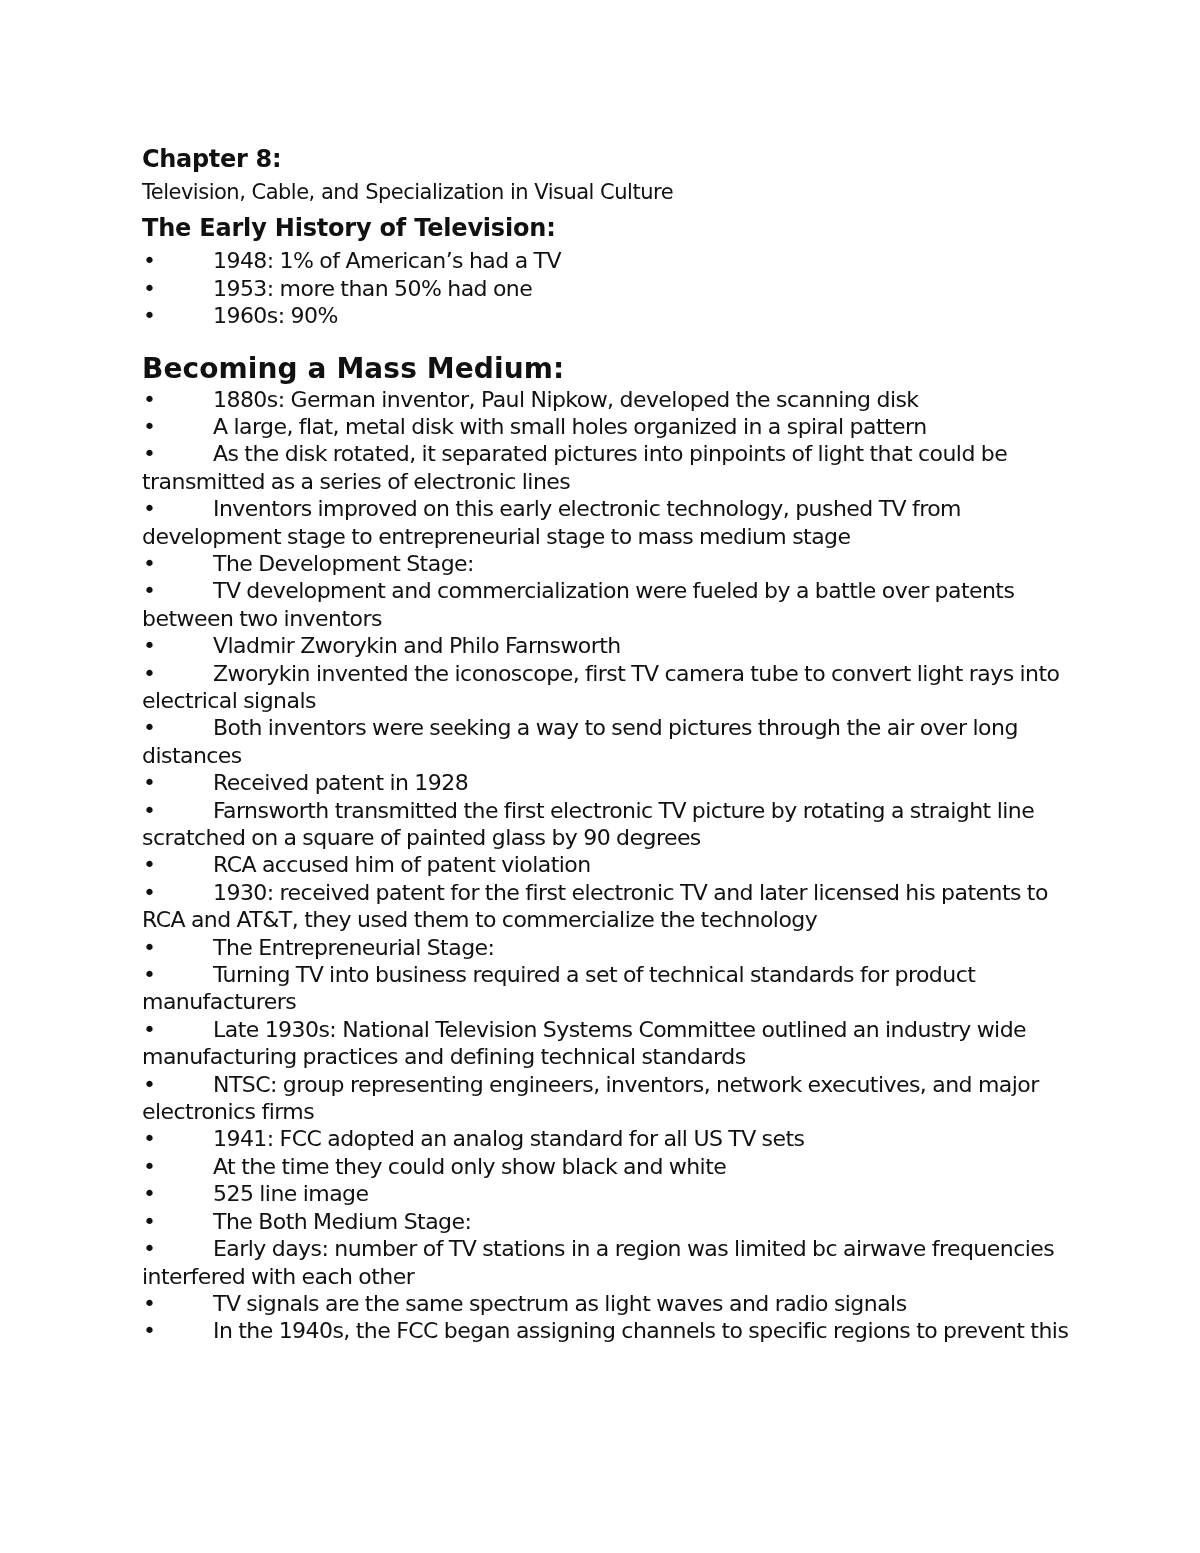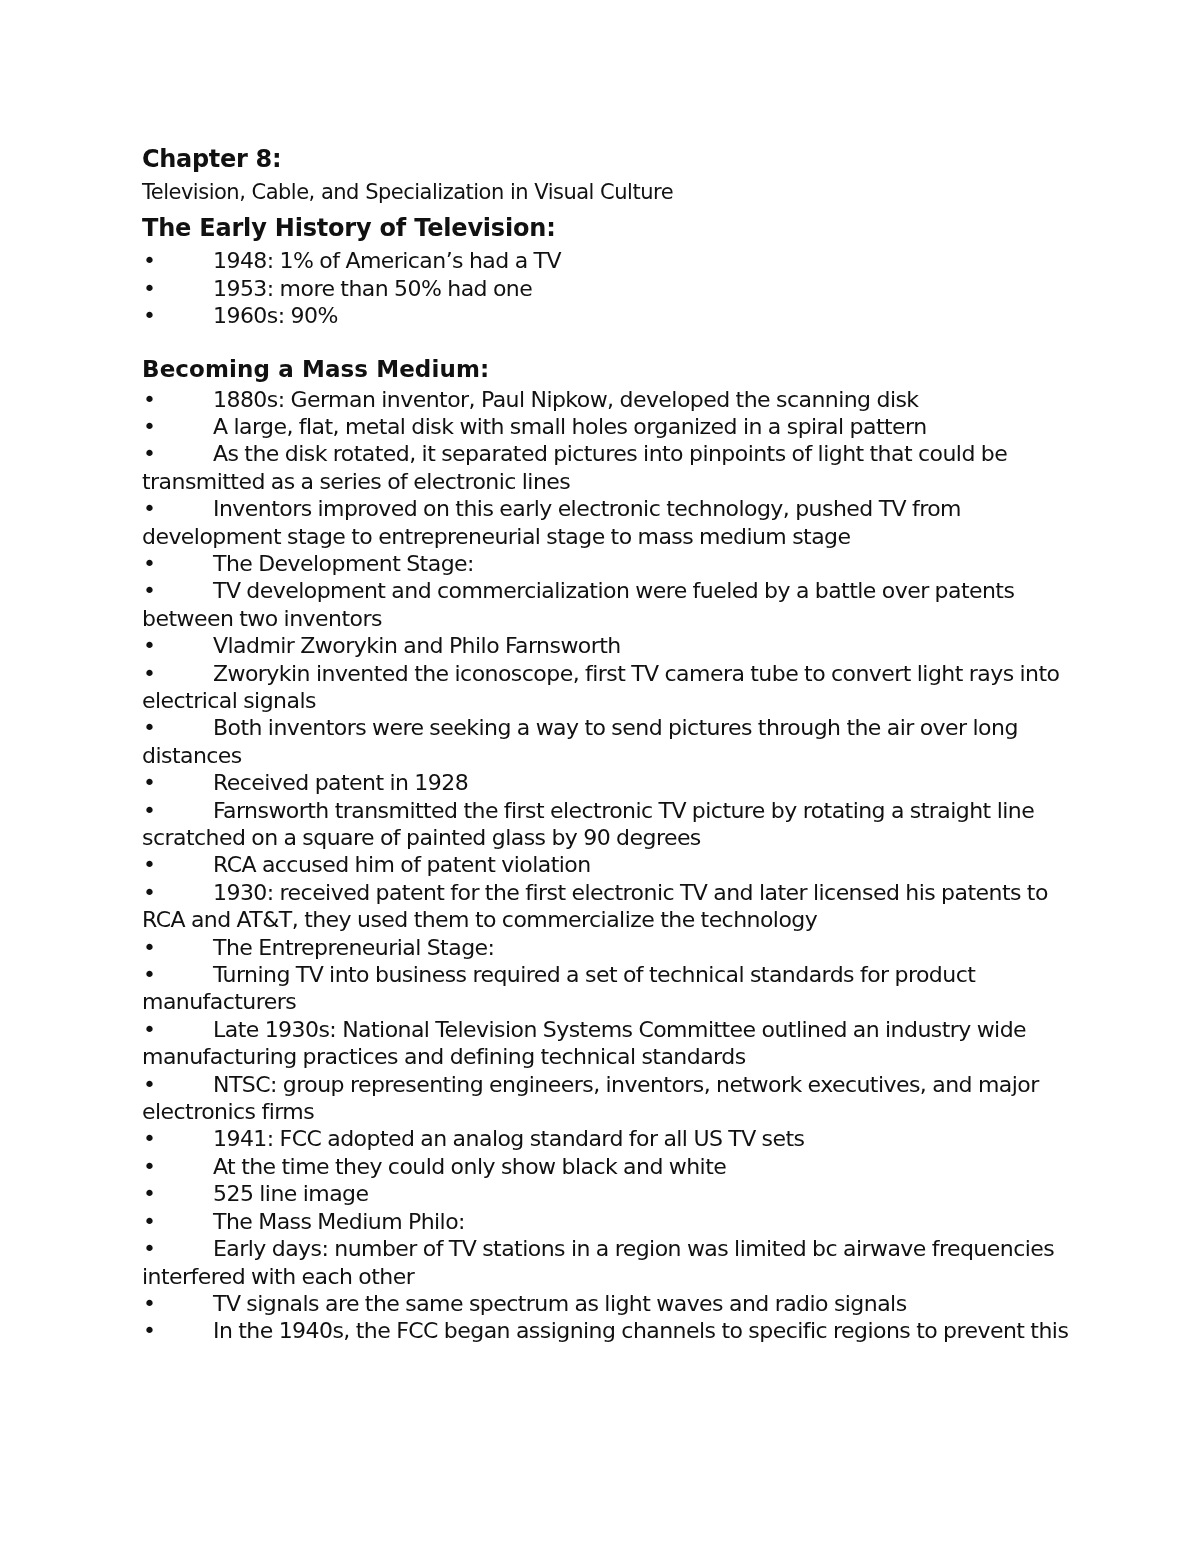--- a/index.html
+++ b/index.html
@@ -36,21 +36,21 @@
     }
     .section-h1 {
       font-weight: bold;
       font-size: 24px;
       line-height: 38px;
       margin: 3px 0 0 0;
       letter-spacing: -0.2px;
     }
     .section-h2 {
       font-weight: bold;
-      font-size: 23px;
+      font-size: 28px;
       line-height: 30px;
       margin: 24px 0 2px 0;
       letter-spacing: 0.1px;
     }
     ul.bullets {
       list-style: none;
       margin: 0;
       padding: 0;
     }
     ul.bullets li {
@@ -98,18 +98,18 @@
     <li><span class="bullet">•</span><span>Farnsworth transmitted the first electronic TV picture by rotating a straight line scratched on a square of painted glass by 90 degrees</span></li>
     <li><span class="bullet">•</span><span>RCA accused him of patent violation</span></li>
     <li><span class="bullet">•</span><span>1930: received patent for the first electronic TV and later licensed his patents to RCA and AT&amp;T, they used them to commercialize the technology</span></li>
     <li><span class="bullet">•</span><span>The Entrepreneurial Stage:</span></li>
     <li><span class="bullet">•</span><span>Turning TV into business required a set of technical standards for product manufacturers</span></li>
     <li><span class="bullet">•</span><span>Late 1930s: National Television Systems Committee outlined an industry wide manufacturing practices and defining technical standards</span></li>
     <li><span class="bullet">•</span><span>NTSC: group representing engineers, inventors, network executives, and major electronics firms</span></li>
     <li><span class="bullet">•</span><span>1941: FCC adopted an analog standard for all US TV sets</span></li>
     <li><span class="bullet">•</span><span>At the time they could only show black and white</span></li>
     <li><span class="bullet">•</span><span>525 line image</span></li>
-    <li><span class="bullet">•</span><span>The Mass Medium Philo:</span></li>
+    <li><span class="bullet">•</span><span>The Both Medium Stage:</span></li>
     <li><span class="bullet">•</span><span>Early days: number of TV stations in a region was limited bc airwave frequencies interfered with each other</span></li>
     <li><span class="bullet">•</span><span>TV signals are the same spectrum as light waves and radio signals</span></li>
     <li><span class="bullet">•</span><span>In the 1940s, the FCC began assigning channels to specific regions to prevent this</span></li>
   </ul>
 </div>
 
 </body></html>

